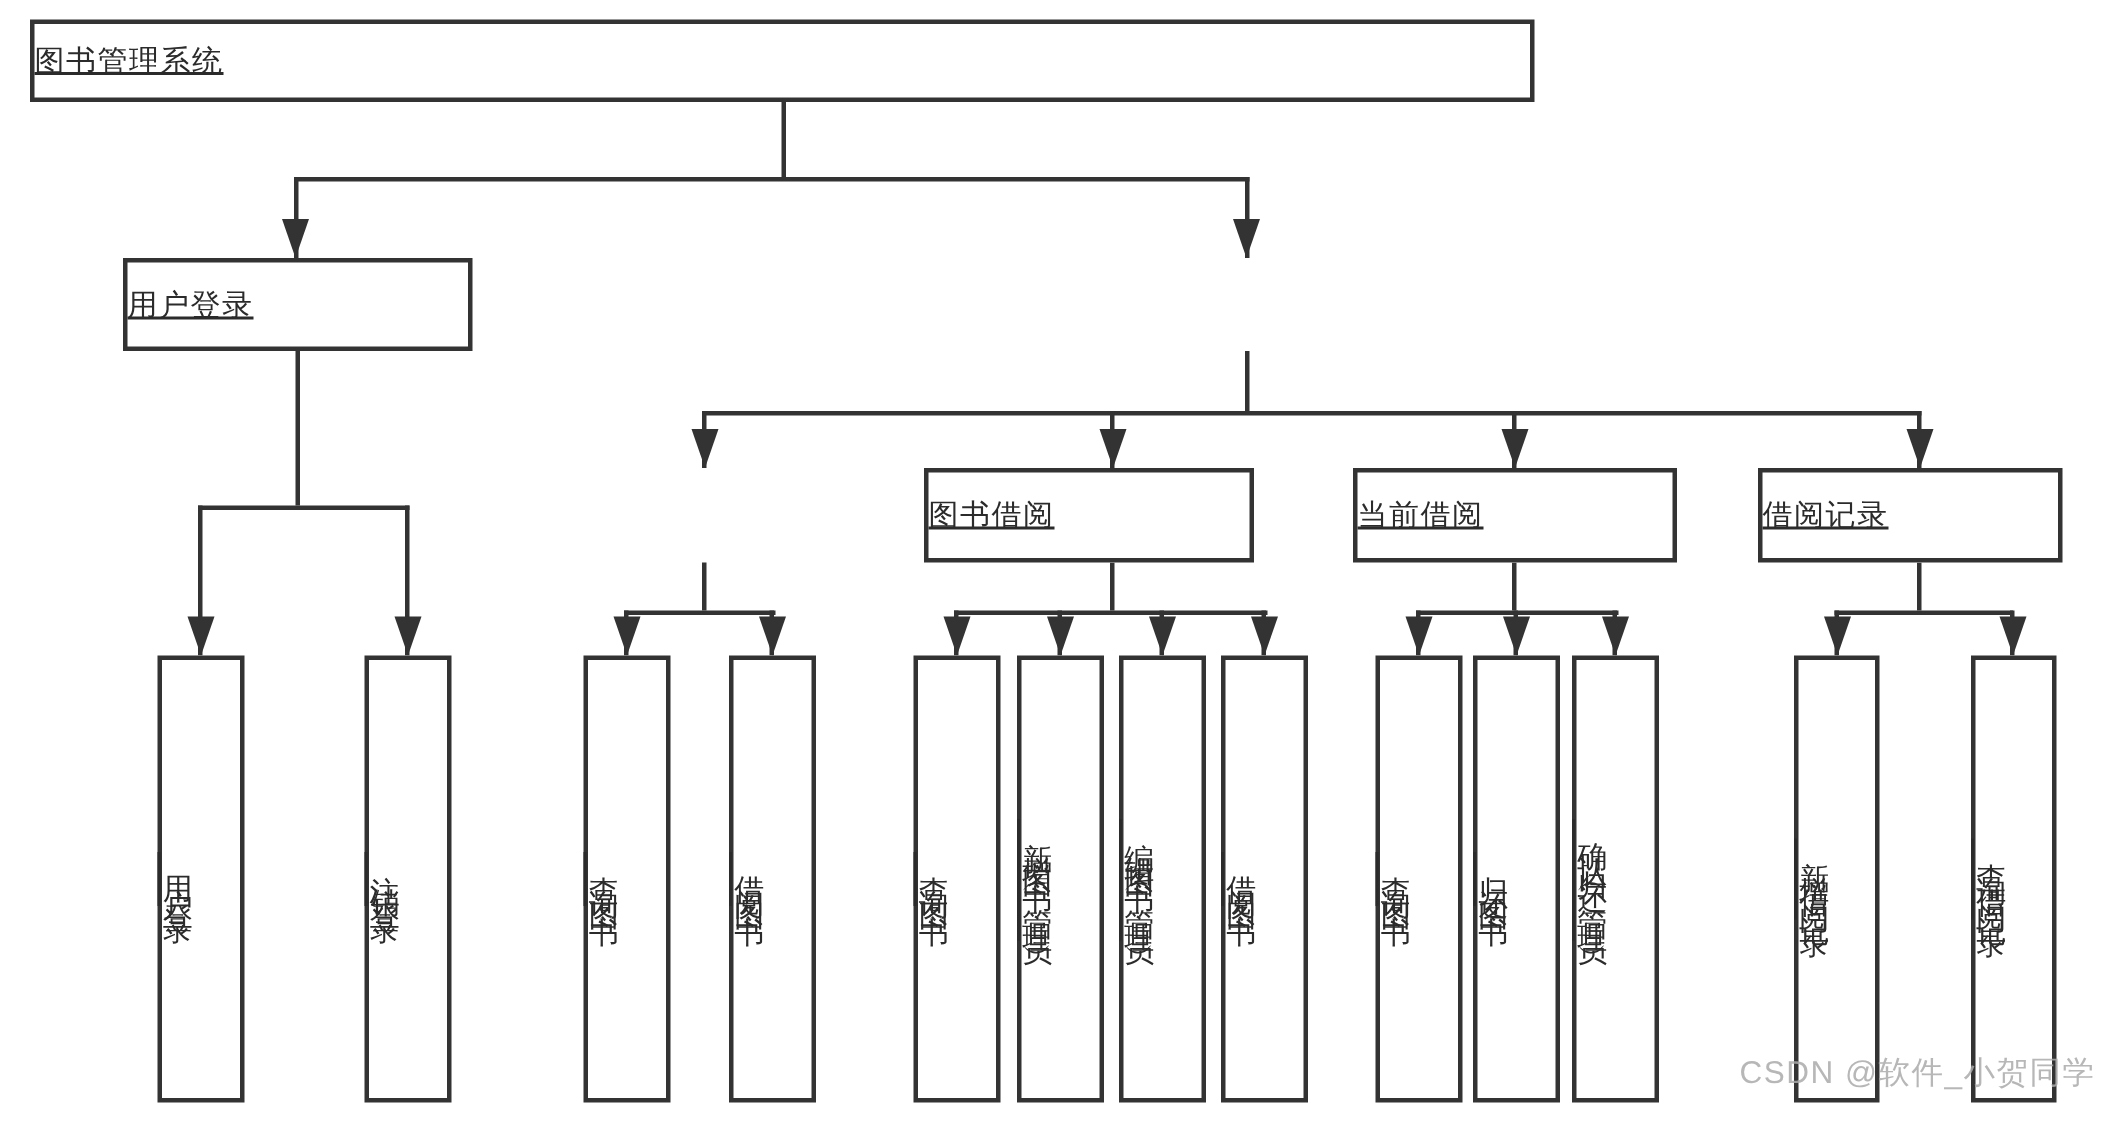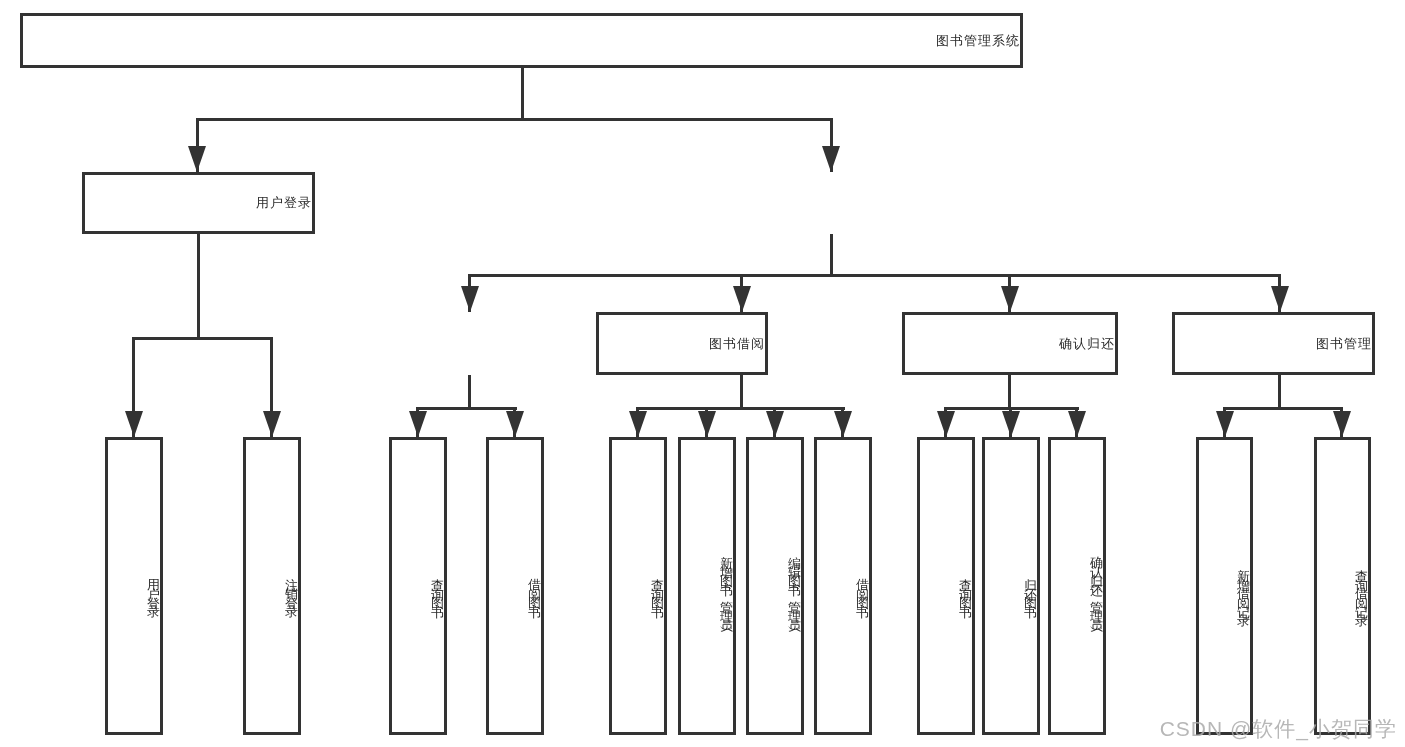--- a/index.html
+++ b/index.html
@@ -15,25 +15,26 @@
     background: #ffffff;
     overflow: hidden;
   }
   .box {
     position: absolute;
     box-sizing: border-box;
     border: 3px solid #333333;
     background: #ffffff;
     display: flex;
     align-items: center;
-    justify-content: flex-end;
+    justify-content: flex-start;
     color: #2b2b2b;
-    font-size: 13px;
+    font-size: 20px;
     letter-spacing: 1px;
     z-index: 2;
+    text-decoration: underline;
   }
   .leaf {
     width: 58px;
     top: 437px;
     height: 298px;
   }
   .vtext {
     writing-mode: vertical-rl;
     text-orientation: mixed;
     letter-spacing: 9px;
@@ -57,49 +58,49 @@
     width: 0;
     height: 0;
     border-left: 9px solid transparent;
     border-right: 9px solid transparent;
     border-top: 26px solid #333333;
     z-index: 3;
   }
   .watermark {
     position: absolute;
     right: 8px;
-    bottom: 4px;
+    bottom: 18px;
     font-size: 21px;
     color: #ababab;
     opacity: 0.85;
     z-index: 10;
     letter-spacing: 1px;
   }
 </style>
 </head>
 <body>
 
 <div class="canvas">
 
   <div class="box" style="left:20px; top:13px; width:1003px; height:55px;">
     <span>图书管理系统</span>
   </div>
 
   <div class="box" style="left:82px; top:172px; width:233px; height:62px;">
     <span>用户登录</span>
   </div>
 
-  <div class="box" style="left:596px; top:312px; width:172px; height:63px;">
+  <div class="box" style="left:616px; top:312px; width:220px; height:63px;">
     <span>图书借阅</span>
   </div>
   <div class="box" style="left:902px; top:312px; width:216px; height:63px;">
-    <span>确认归还</span>
+    <span>当前借阅</span>
   </div>
   <div class="box" style="left:1172px; top:312px; width:203px; height:63px;">
-    <span>图书管理</span>
+    <span>借阅记录</span>
   </div>
 
   <div class="box leaf" style="left:105px;">
     <span class="vtext">用户登录</span>
   </div>
   <div class="box leaf" style="left:243px;">
     <span class="vtext">注销登录</span>
   </div>
 
   <div class="box leaf" style="left:389px;">

